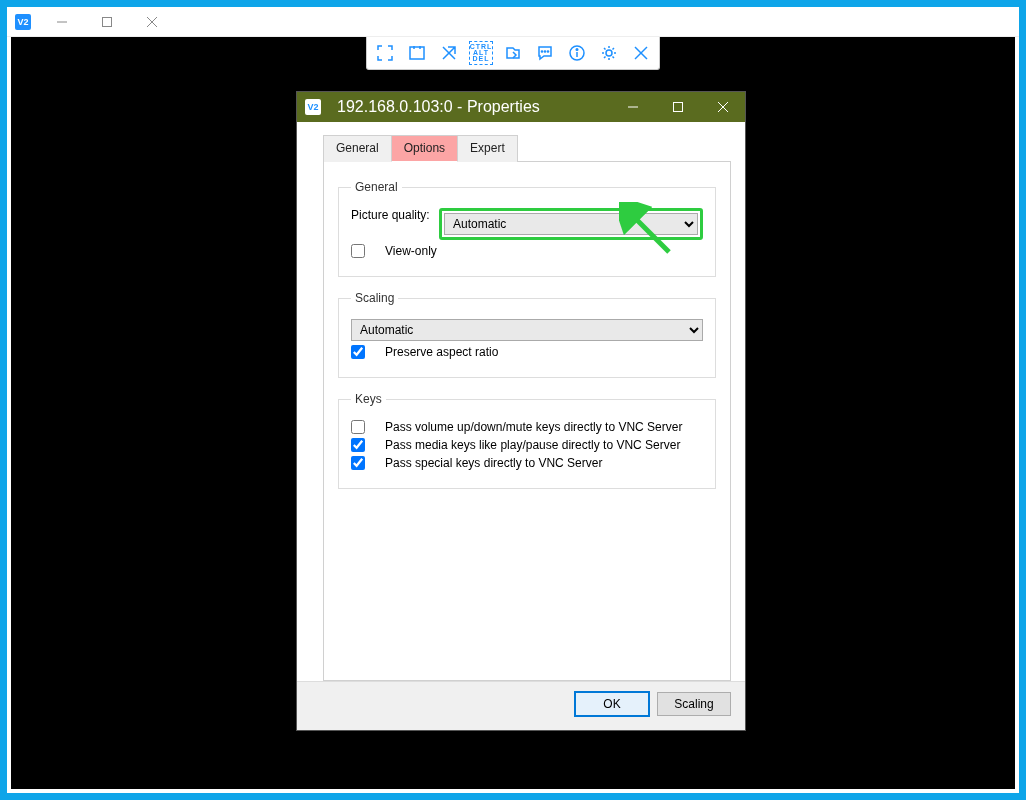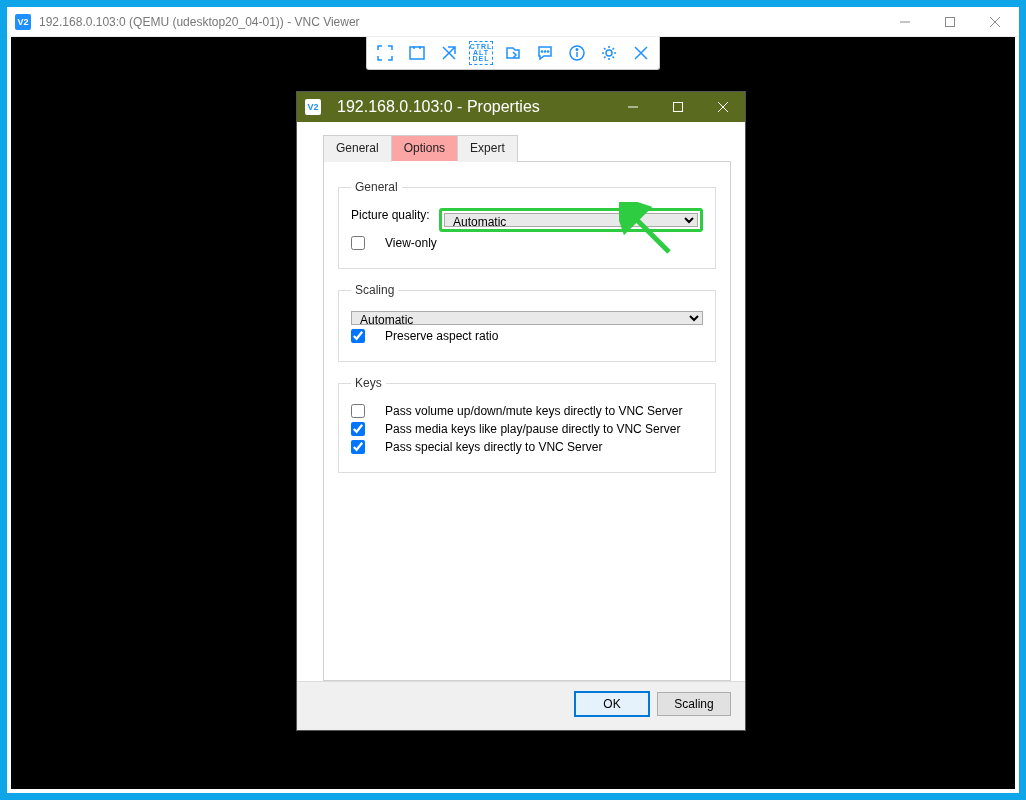--- a/index.html
+++ b/index.html
@@ -108,21 +108,21 @@
   fieldset {
     border:1px solid #ddd; margin:8px 0 14px 0; padding:10px 12px 14px 12px;
   }
   fieldset legend { color:#333; padding:0 4px; font-size:12px; }
 
   .row { display:flex; align-items:flex-start; margin:4px 0; }
   .row label.field-label { width:88px; }
   .row.chk label { margin-left:16px; }
 
   select.sel {
-    flex:1; height:14px; background:#e9e9e9; border:1px solid #aaa;
+    flex:1; height:22px; background:#e9e9e9; border:1px solid #aaa;
     font-size:12px; padding:0 4px;
   }
   .highlight-box {
     border:3px solid #2ecc40; border-radius:3px;
     padding:2px; flex:1; display:flex;
   }
   .highlight-box select { flex:1; }
 
   input[type=checkbox]{ width:14px;height:14px;margin:0 4px 0 0; }
 
@@ -141,21 +141,20 @@
   .annot-arrow {
     position:absolute; left:608px; top:165px; pointer-events:none;
   }
 </style>
 </head>
 <body>
 
 <div class="outer-window">
   <div class="outer-titlebar">
     <div class="app-icon">V2</div>
-    <div class="title-text">192.168.0.103:0 (QEMU (udesktop20_04-01)) - VNC Viewer</div>
     <div class="outer-ctrls">
       <div class="ctrl">
         <svg width="10" height="10">
             <line x1="0" y1="5" x2="10" y2="5" stroke="#888" stroke-width="1"></line>
           </svg>
       </div>
       <div class="ctrl">
         <svg width="10" height="10">
             <rect x="0.5" y="0.5" width="9" height="9" fill="none" stroke="#888" stroke-width="1"></rect>
           </svg>

